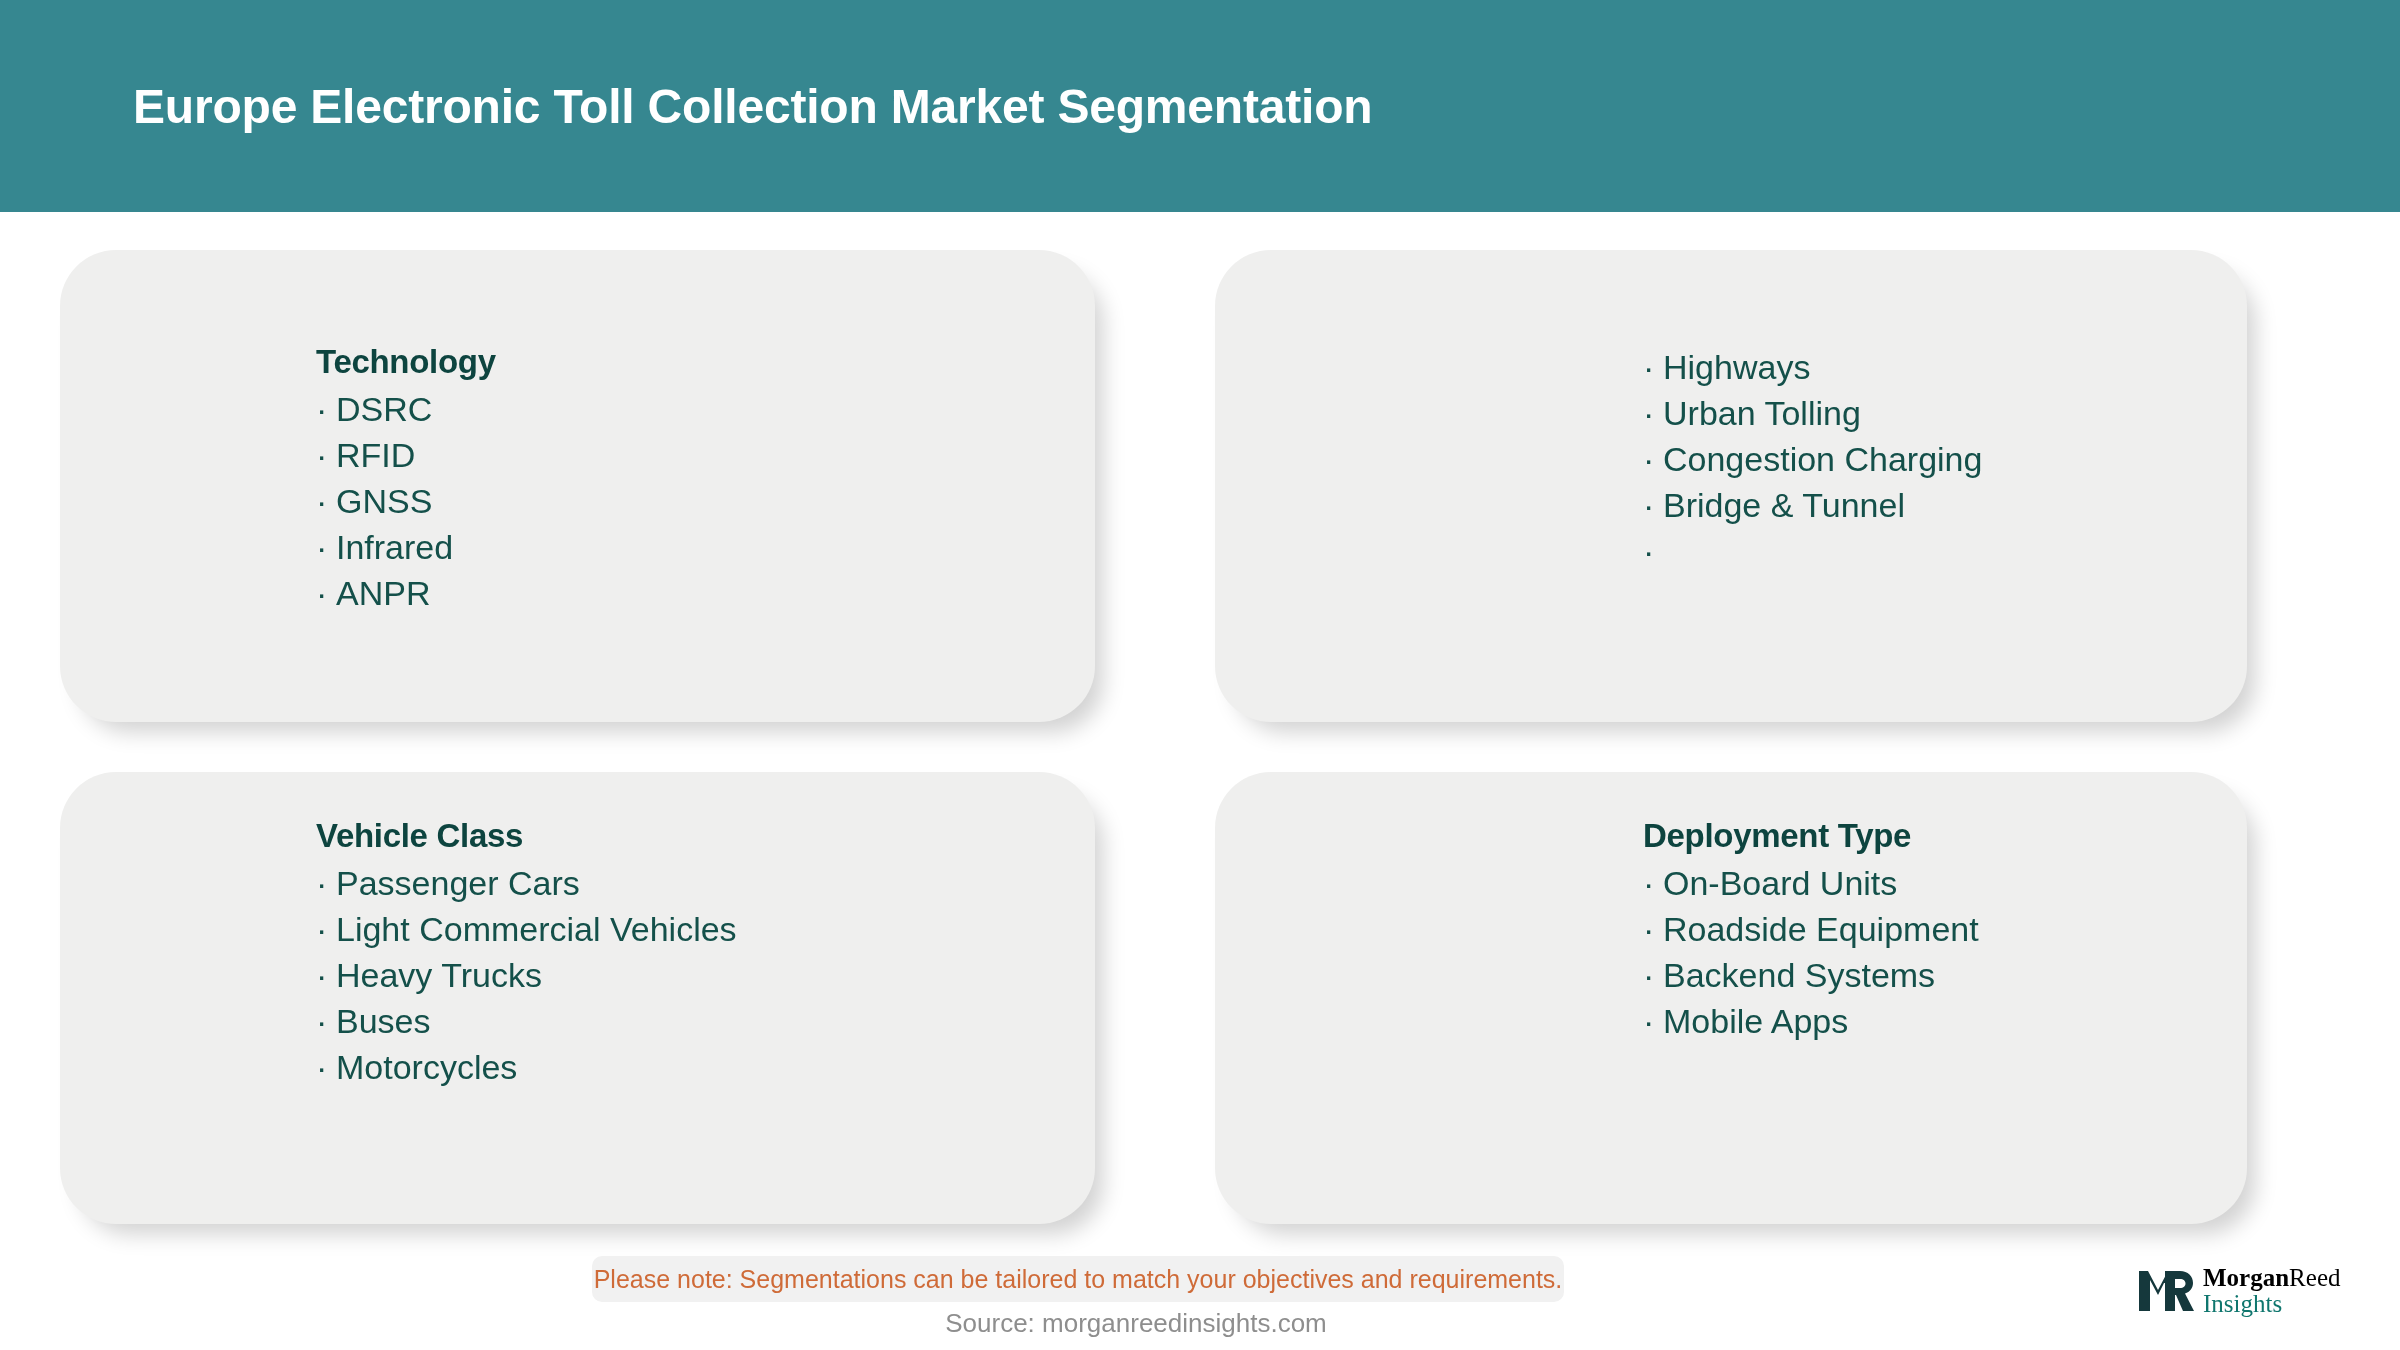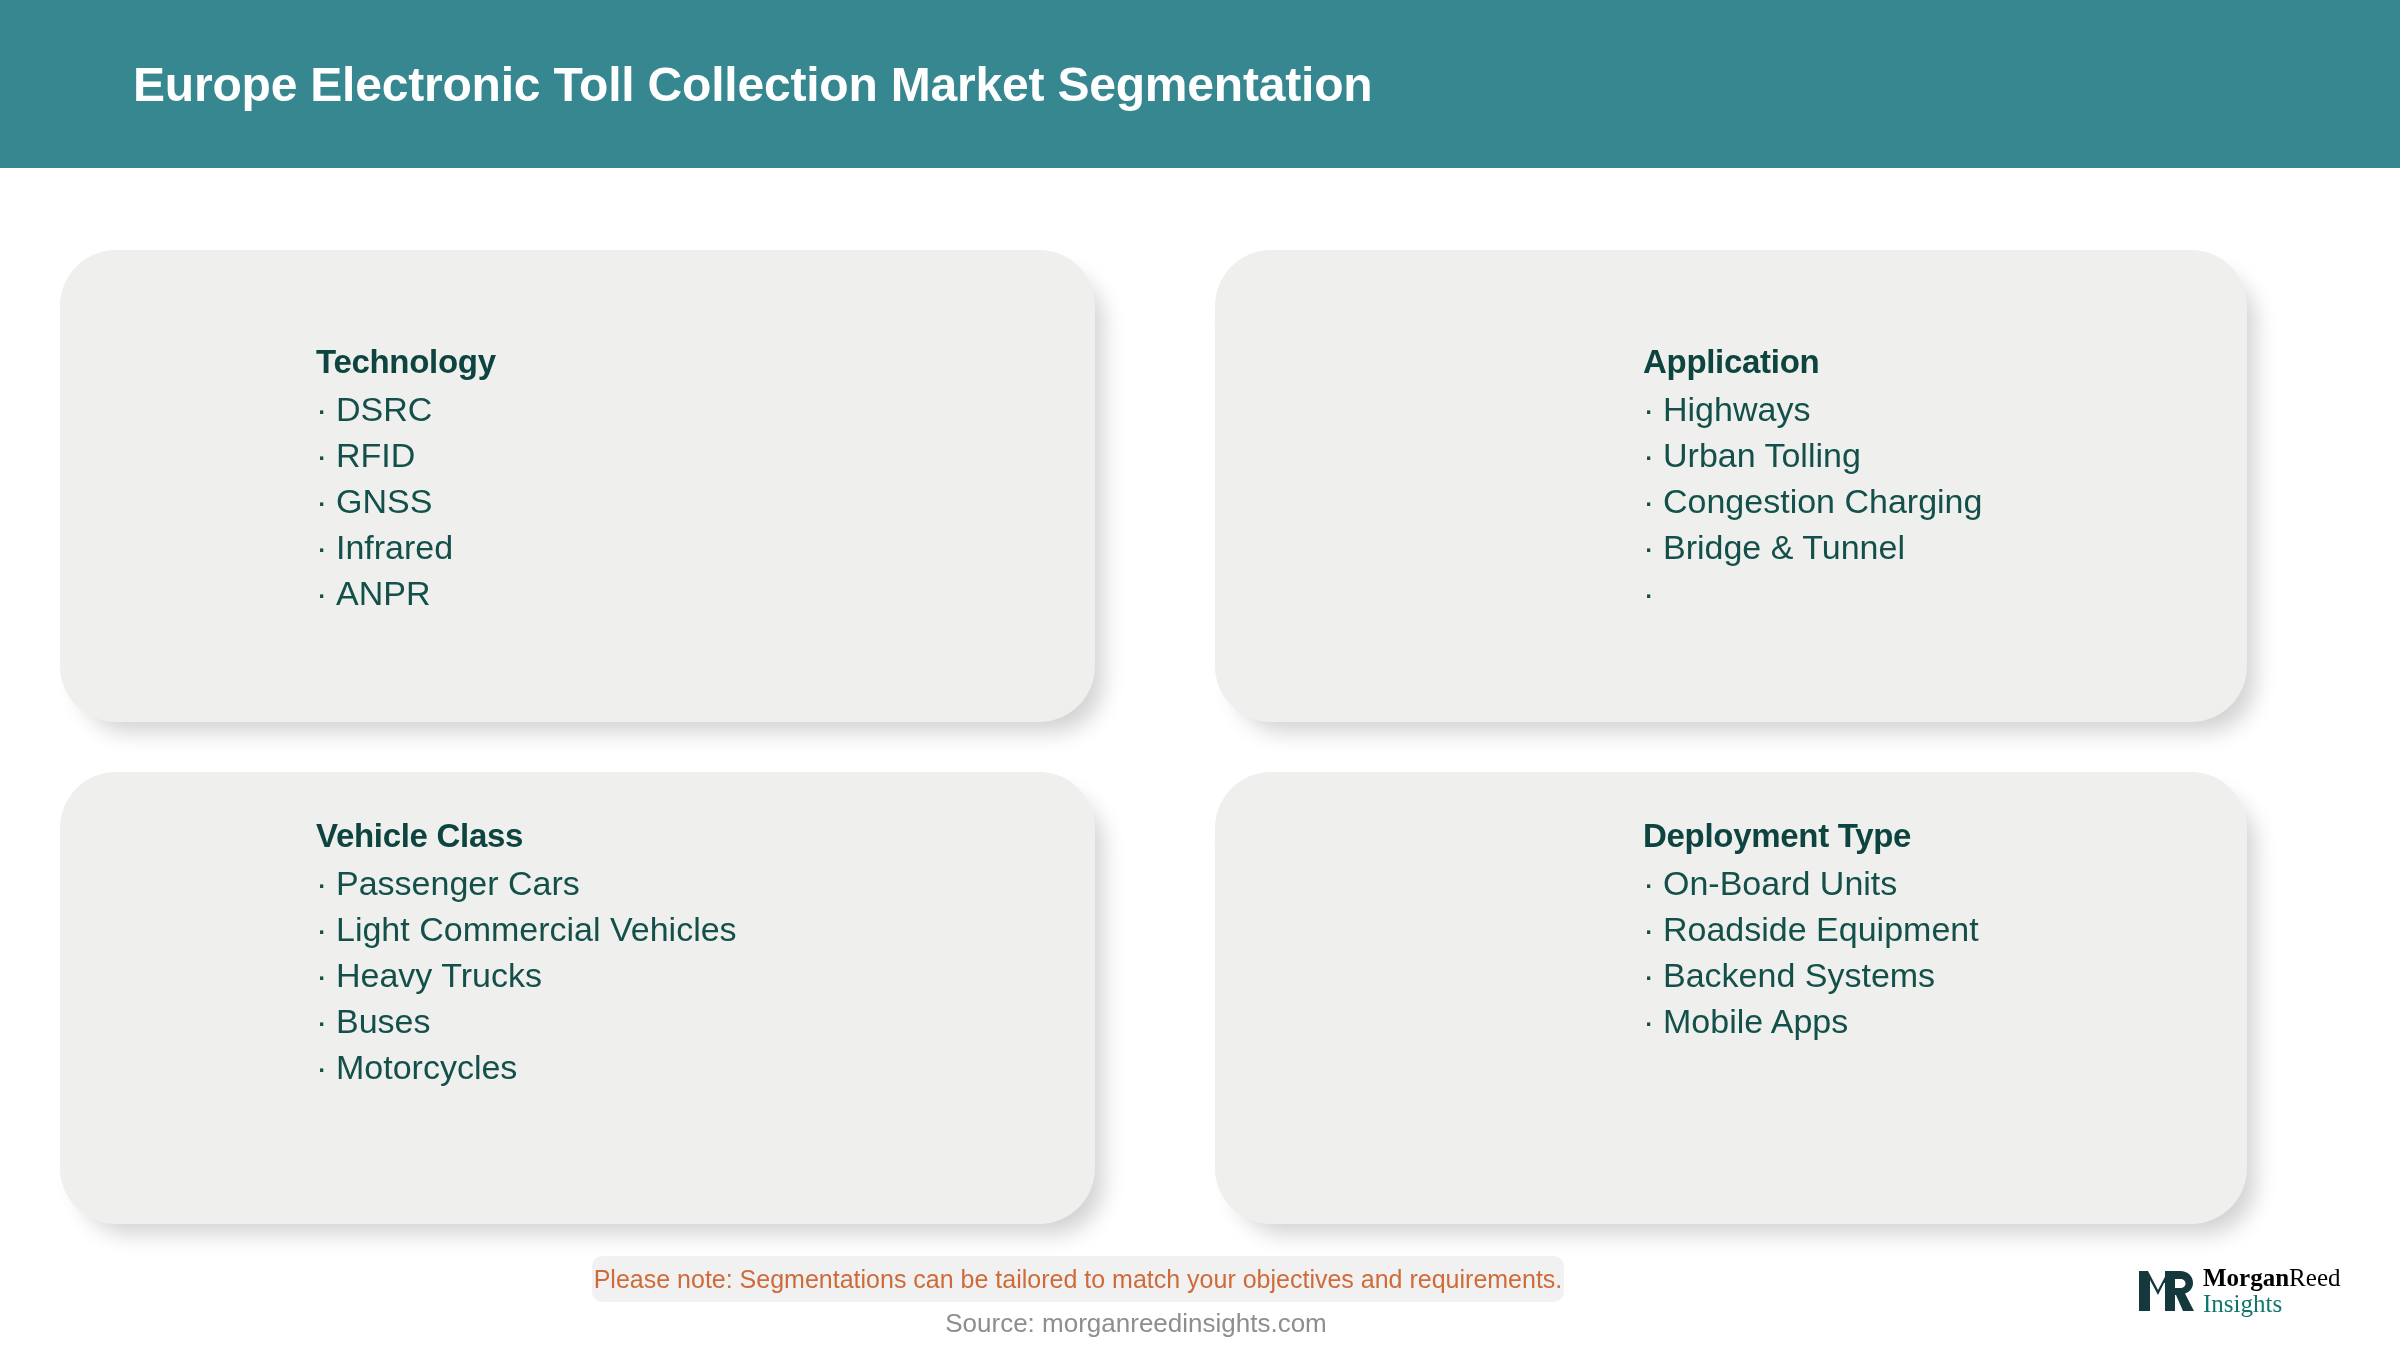--- a/index.html
+++ b/index.html
@@ -14,21 +14,21 @@
     font-family: "Liberation Sans", sans-serif;
     position: relative;
   }
 
   
   .header {
     position: absolute;
     left: 0;
     top: 0;
     width: 2400px;
-    height: 168px;
+    height: 212px;
     background: #368790;
     display: flex;
     align-items: center;
   }
   .header-title {
     margin-left: 133px;
     color: #ffffff;
     font-size: 48px;
     font-weight: bold;
     letter-spacing: -0.2px;
@@ -186,21 +186,20 @@
         <li>
             <span class="bullet">·</span>
             <span>ANPR</span>
           </li>
       </ul>
     </div>
   </div>
 
   <div class="card card--tr">
     <div class="card-inner-tr">
-      <div class="card-title">Application</div>
       <ul class="card-list">
         <li>
             <span class="bullet">·</span>
             <span>Highways</span>
           </li>
         <li>
             <span class="bullet">·</span>
             <span>Urban Tolling</span>
           </li>
         <li>

